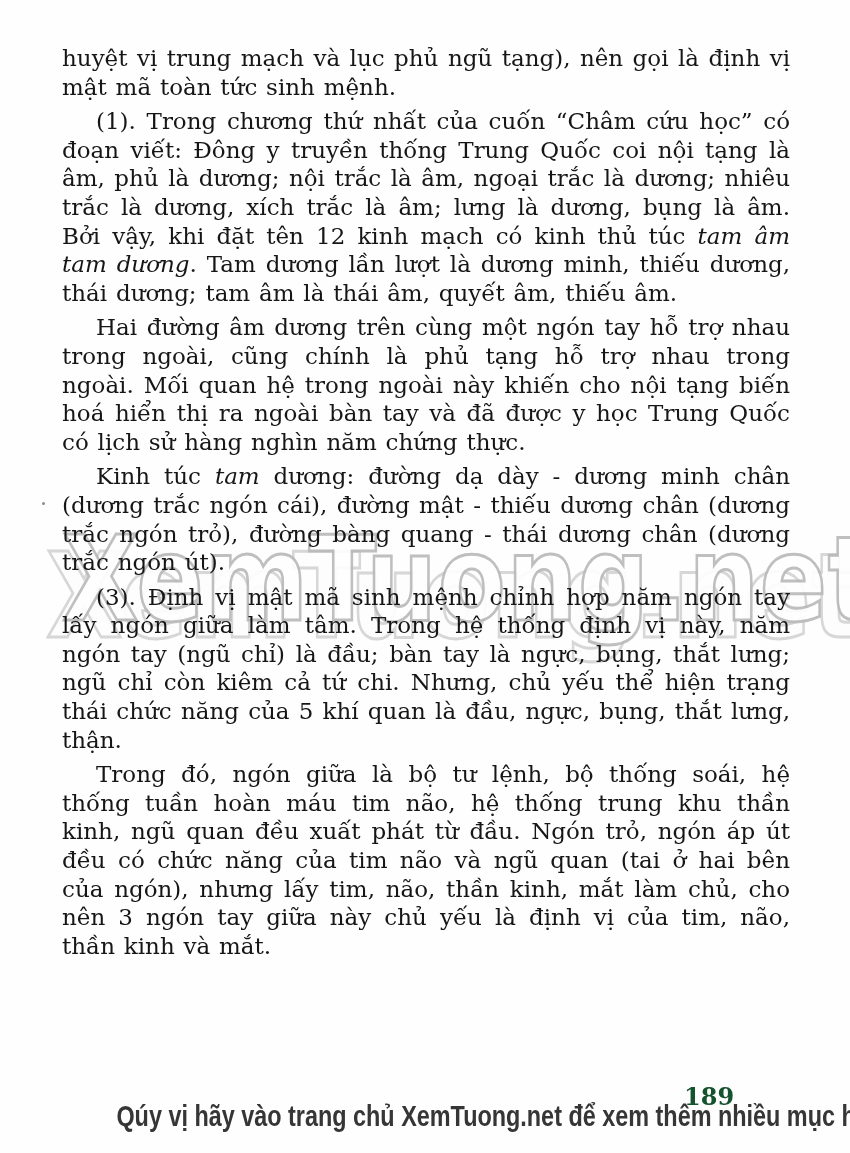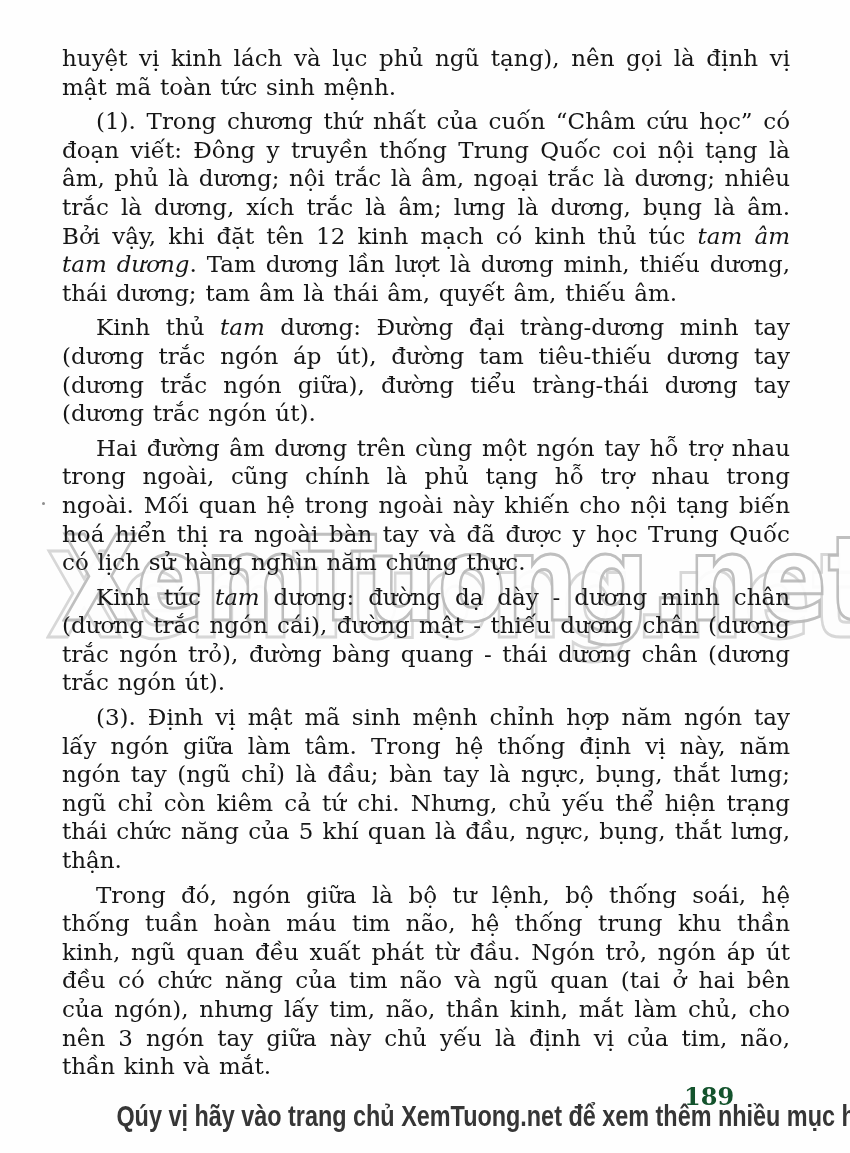--- a/index.html
+++ b/index.html
@@ -115,23 +115,22 @@
 <div class="page">
 
   <div class="watermark-shadow">XemTuong.net</div>
 
   <div class="watermark">XemTuong.net</div>
 
   <div class="speck"></div>
 
   <div class="content">
 
-  <p class="no-indent"><span>huyệt vị kinh lách và lục phủ ngũ tạng), nên gọi là định vị mật mã toàn tức sinh mệnh.</span></p>
+  <p class="no-indent"><span>huyệt vị trung mạch và lục phủ ngũ tạng), nên gọi là định vị mật mã toàn tức sinh mệnh.</span></p>
       <p><span>(1). Trong chương thứ nhất của cuốn “Châm cứu học” có đoạn viết: Đông y truyền thống Trung Quốc coi nội tạng là âm, phủ là dương; nội trắc là âm, ngoại trắc là dương; nhiêu trắc là dương, xích trắc là âm; lưng là dương, bụng là âm. Bởi vậy, khi đặt tên 12 kinh mạch có kinh thủ túc </span><span class="it">tam âm tam dương</span><span>. Tam dương lần lượt là dương minh, thiếu dương, thái dương; tam âm là thái âm, quyết âm, thiếu âm.</span></p>
-      <p><span>Kinh thủ </span><span class="it">tam</span><span> dương: Đường đại tràng-dương minh tay (dương trắc ngón áp út), đường tam tiêu-thiếu dương tay (dương trắc ngón giữa), đường tiểu tràng-thái dương tay (dương trắc ngón út).</span></p>
       <p><span>Hai đường âm dương trên cùng một ngón tay hỗ trợ nhau trong ngoài, cũng chính là phủ tạng hỗ trợ nhau trong ngoài. Mối quan hệ trong ngoài này khiến cho nội tạng biến hoá hiển thị ra ngoài bàn tay và đã được y học Trung Quốc có lịch sử hàng nghìn năm chứng thực.</span></p>
       <p><span>Kinh túc </span><span class="it">tam</span><span> dương: đường dạ dày - dương minh chân (dương trắc ngón cái), đường mật - thiếu dương chân (dương trắc ngón trỏ), đường bàng quang - thái dương chân (dương trắc ngón út).</span></p>
       <p><span>(3). Định vị mật mã sinh mệnh chỉnh hợp năm ngón tay lấy ngón giữa làm tâm. Trong hệ thống định vị này, năm ngón tay (ngũ chỉ) là đầu; bàn tay là ngực, bụng, thắt lưng; ngũ chỉ còn kiêm cả tứ chi. Nhưng, chủ yếu thể hiện trạng thái chức năng của 5 khí quan là đầu, ngực, bụng, thắt lưng, thận.</span></p>
       <p><span>Trong đó, ngón giữa là bộ tư lệnh, bộ thống soái, hệ thống tuần hoàn máu tim não, hệ thống trung khu thần kinh, ngũ quan đều xuất phát từ đầu. Ngón trỏ, ngón áp út đều có chức năng của tim não và ngũ quan (tai ở hai bên của ngón), nhưng lấy tim, não, thần kinh, mắt làm chủ, cho nên 3 ngón tay giữa này chủ yếu là định vị của tim, não, thần kinh và mắt.</span></p>
     </div>
 
   <div class="page-number">189</div>
 
   <div class="footer">
     <span class="footer-text">Qúy vị hãy vào trang chủ XemTuong.net để xem thêm nhiều mục hay khác</span>

